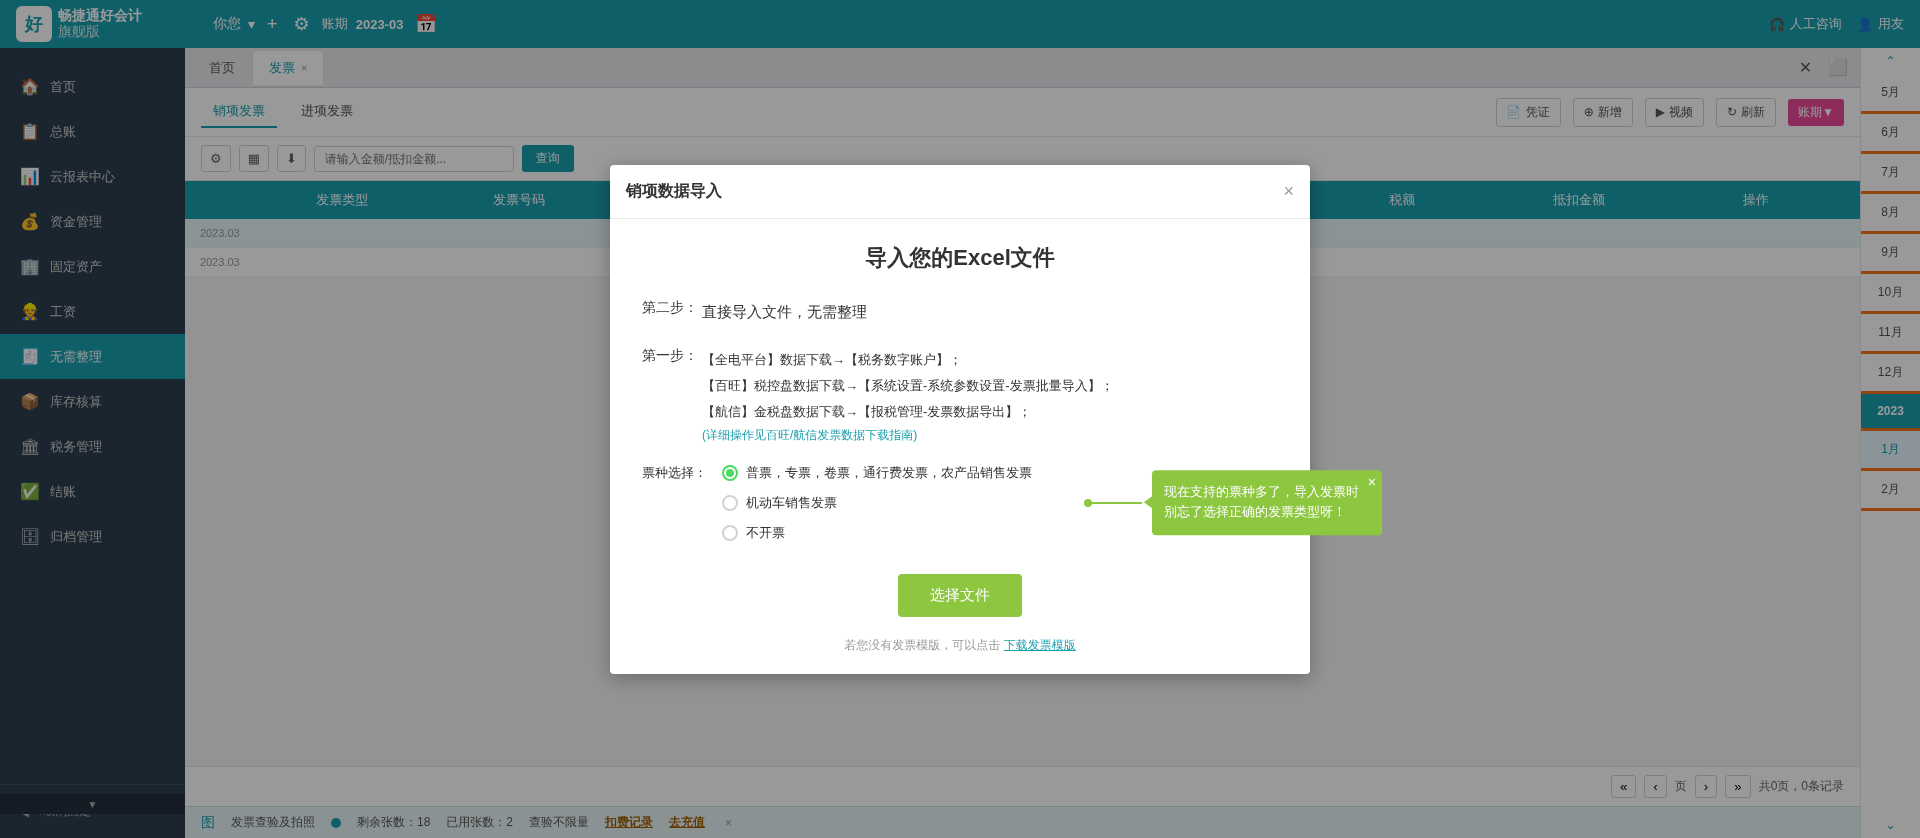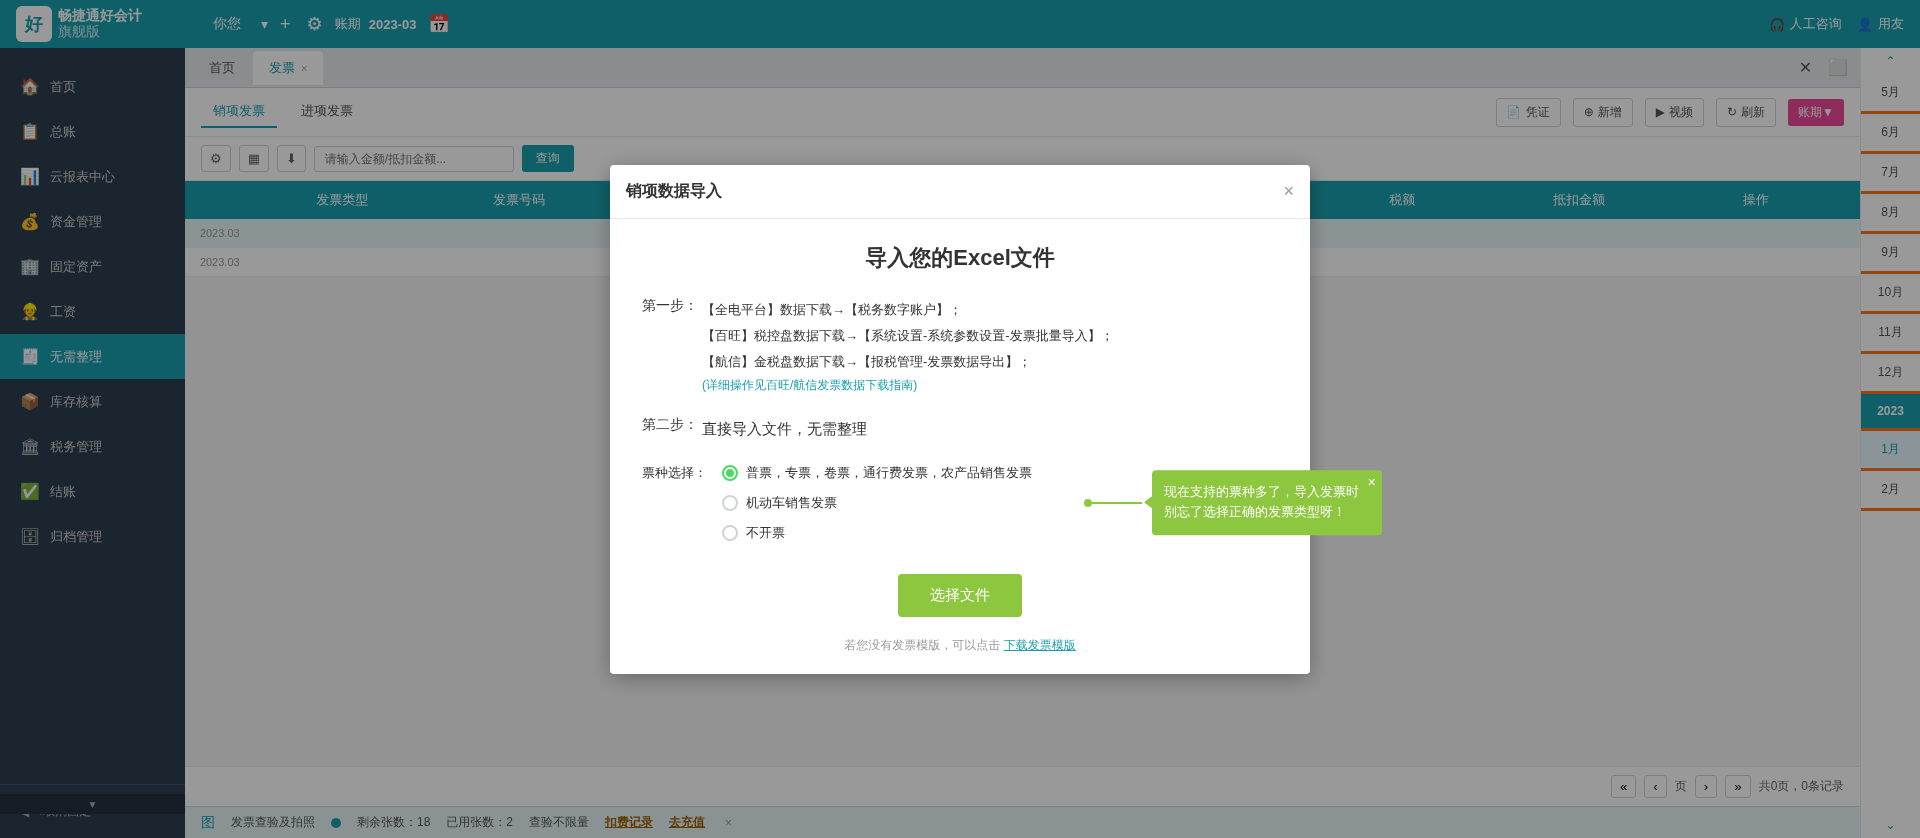--- a/index.html
+++ b/index.html
@@ -26,21 +26,21 @@
       width: 36px; height: 36px;
       background: white;
       border-radius: 6px;
       display: flex; align-items: center; justify-content: center;
       font-size: 18px; font-weight: bold; color: #1a9fae;
     }
     .logo-text { color: white; font-size: 14px; font-weight: bold; line-height: 1.2; }
     .logo-sub { color: rgba(255,255,255,0.8); font-size: 14px; }
     .top-bar-nav { display: flex; align-items: center; gap: 8px; flex: 1; }
     .company-selector {
-      color: white; font-size: 14px; cursor: pointer; display: flex; align-items: center; gap: 20px;
+      color: white; font-size: 14px; cursor: pointer; display: flex; align-items: center; gap: 7px;
     }
     .top-bar-btn {
       color: white; background: none; border: none; cursor: pointer; font-size: 18px; padding: 4px;
     }
     .period-label { color: white; font-size: 13px; }
     .period-value { color: white; font-size: 13px; font-weight: bold; }
     .top-bar-right {
       display: flex; align-items: center; gap: 16px; margin-left: auto;
     }
     .top-bar-right-btn {
@@ -493,40 +493,40 @@
 <div class="overlay">
   <div class="modal">
     <div class="modal-header">
       <span class="modal-title">销项数据导入</span>
       <button class="modal-close">×</button>
     </div>
     <div class="modal-body">
       <div class="modal-main-title">导入您的Excel文件</div>
 
       <div class="step-section">
+        <div style="display:flex; align-items:center; gap:0;">
+          <span class="step-label" style="min-width:60px;">第二步：</span>
+          <span class="step-content" style="margin-left:0; font-size:15px;">直接导入文件，无需整理</span>
+        </div>
+      </div>
+
+      <div class="step-section">
         <div style="display:flex; align-items:flex-start; gap:0;">
           <span class="step-label" style="min-width:60px;">第一步：</span>
           <div>
             <div class="step-content" style="margin-left:0;">【全电平台】数据下载→【税务数字账户】；</div>
             <div class="step-content" style="margin-left:0;">【百旺】税控盘数据下载→【系统设置-系统参数设置-发票批量导入】；</div>
             <div class="step-content" style="margin-left:0;">【航信】金税盘数据下载→【报税管理-发票数据导出】；</div>
             <div style="font-size:12px; color:#1a9fae; margin-top:2px; cursor:pointer;">
               <span>(详细操作见百旺/航信发票数据下载指南)</span>
             </div>
           </div>
         </div>
       </div>
 
-      <div class="step-section">
-        <div style="display:flex; align-items:center; gap:0;">
-          <span class="step-label" style="min-width:60px;">第二步：</span>
-          <span class="step-content" style="margin-left:0; font-size:15px;">直接导入文件，无需整理</span>
-        </div>
-      </div>
-
       <div>
         <div style="display:flex; align-items:flex-start; gap:0; margin-bottom:12px; position:relative;">
           <span class="step-label" style="min-width:80px; font-size:13px;">票种选择：</span>
           <div style="position:relative;">
 
             <div class="radio-item">
               <div class="radio-circle checked">
                 <div class="radio-dot"></div>
               </div>
               <span>普票，专票，卷票，通行费发票，农产品销售发票</span>

